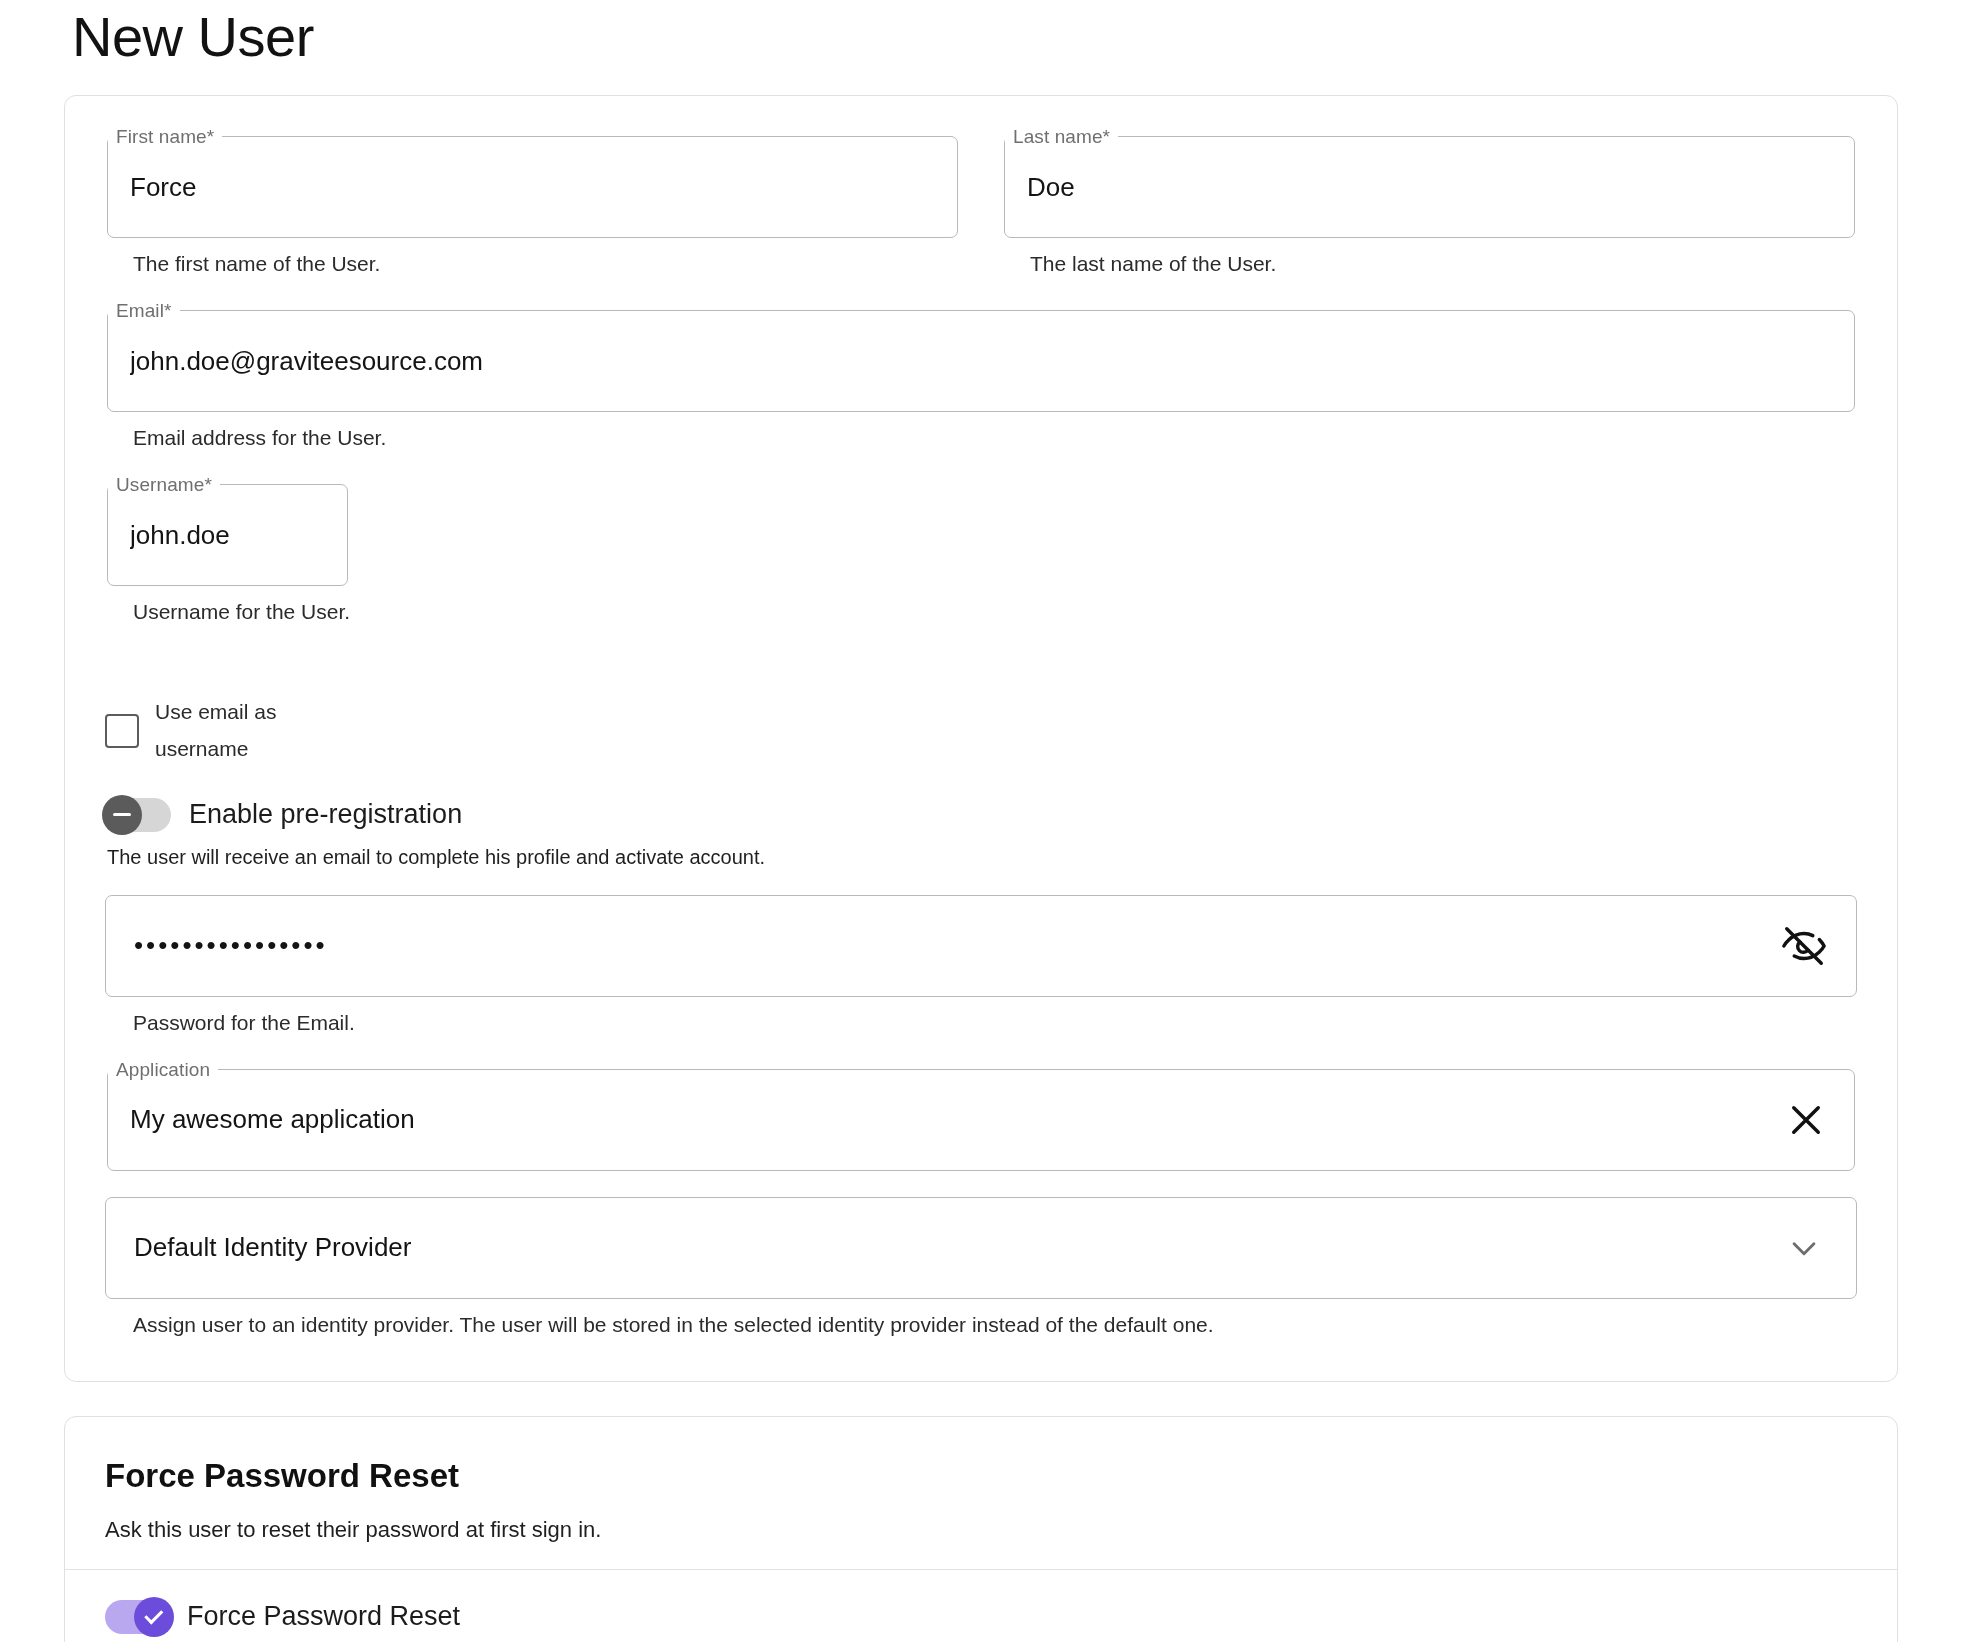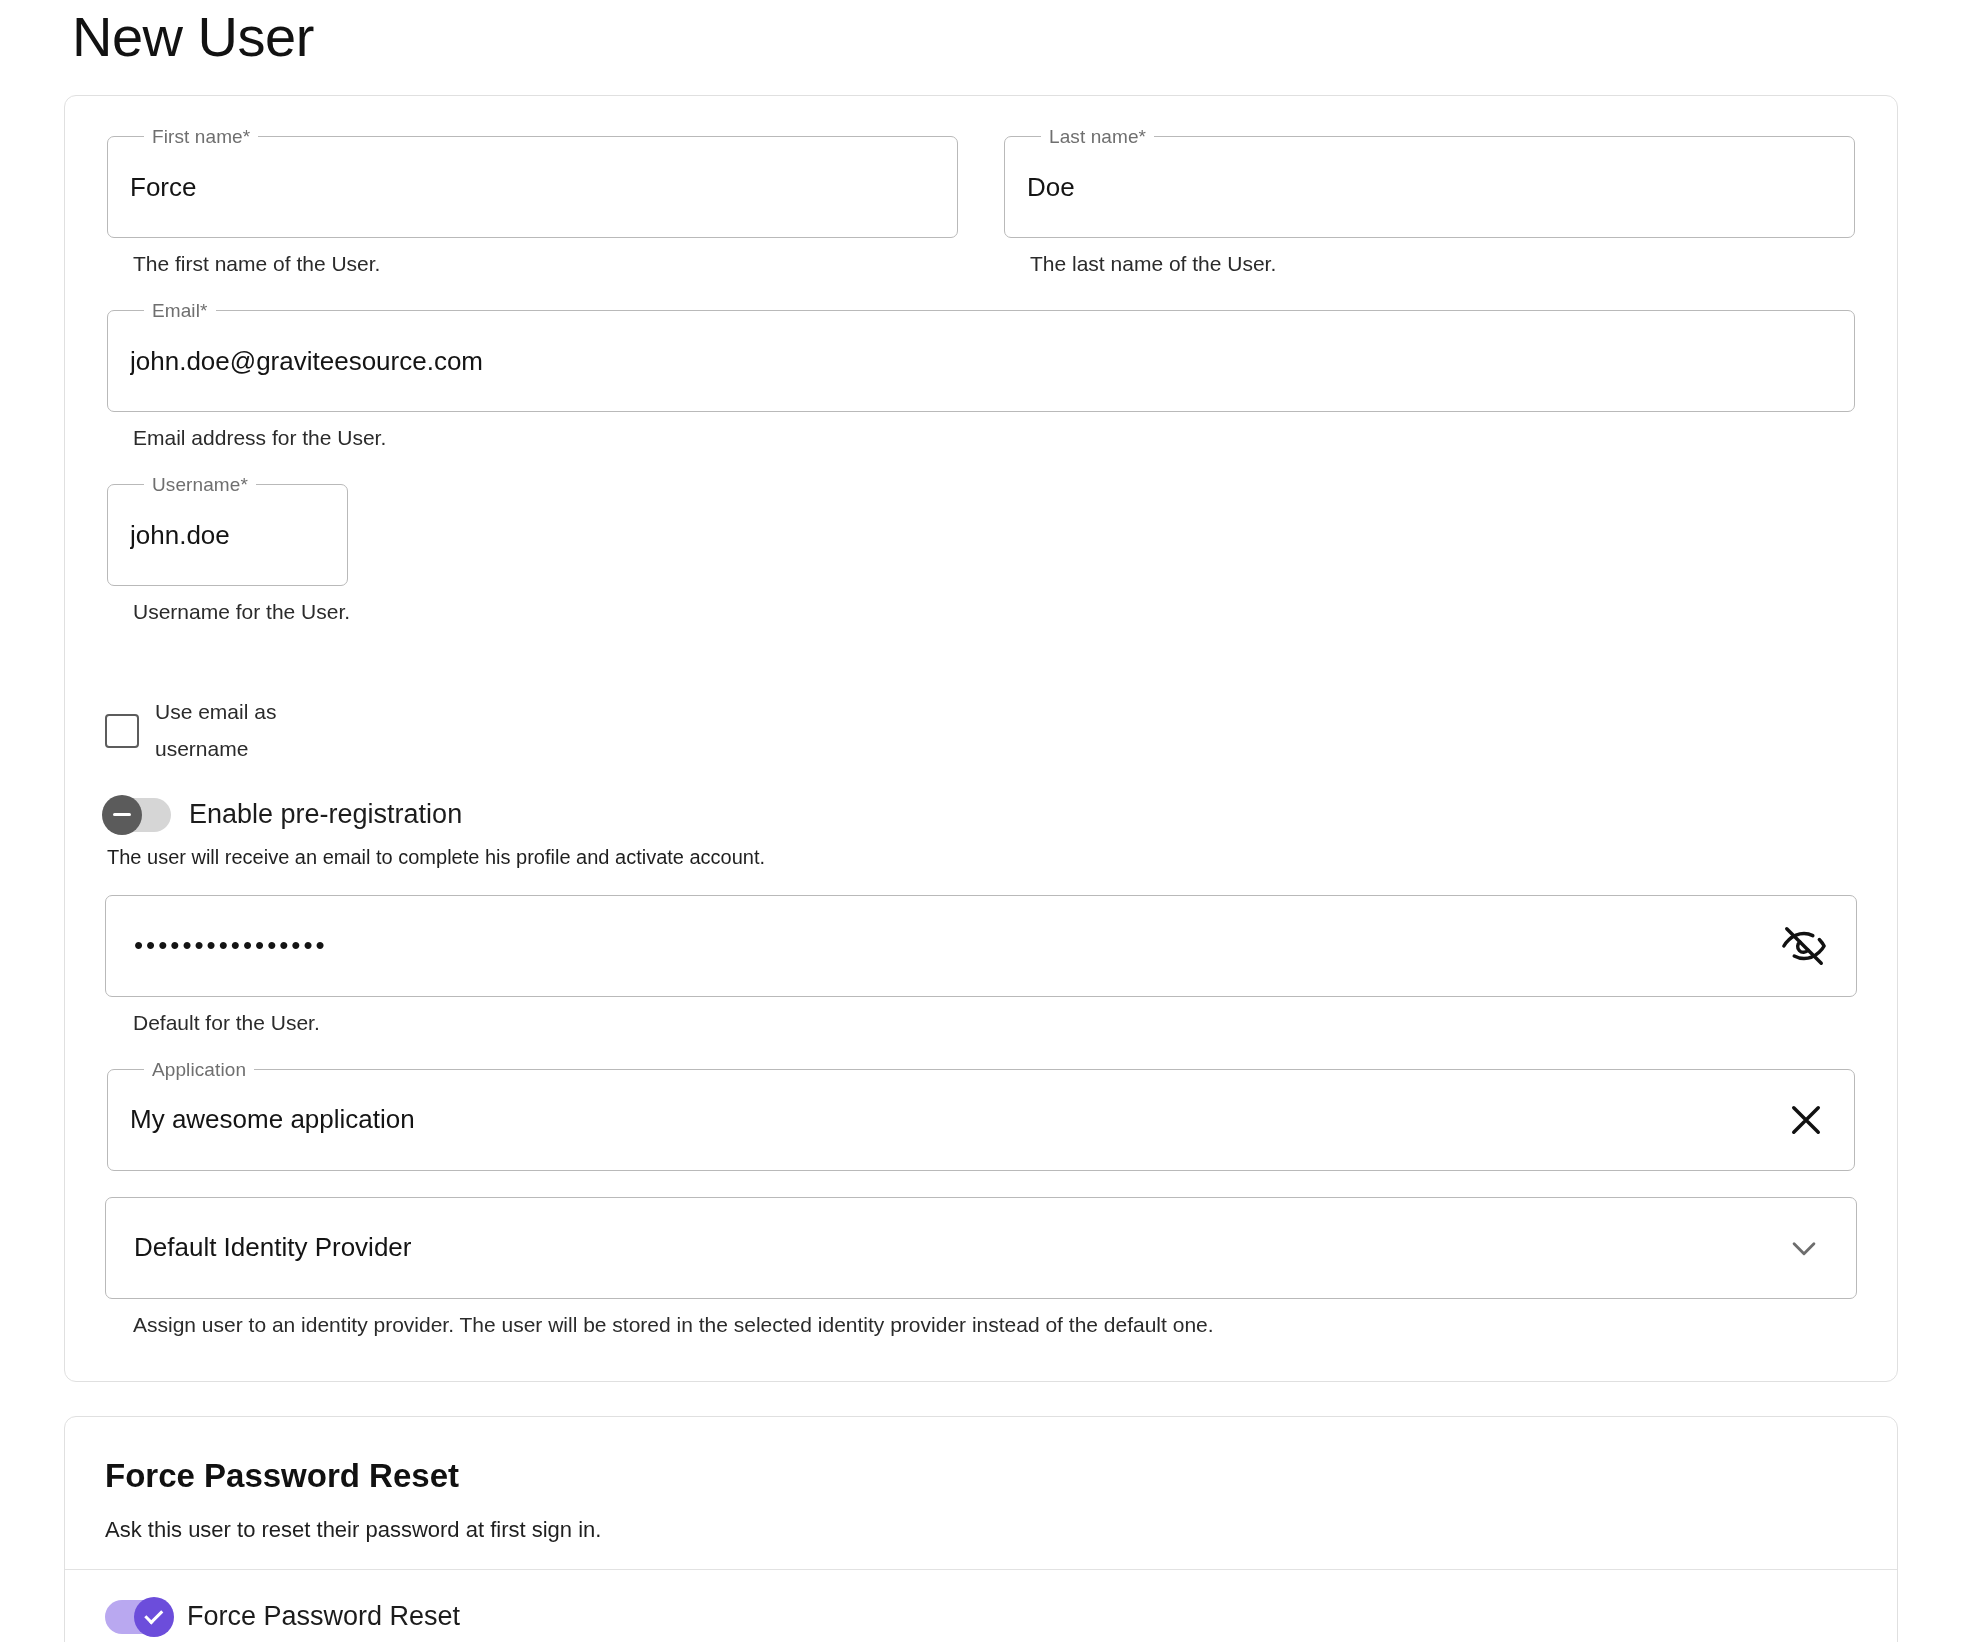--- a/index.html
+++ b/index.html
@@ -44,21 +44,21 @@
     border-radius: 7px;
     padding: 0 22px;
     height: 102px;
     display: flex;
     align-items: center;
     background: #fff;
   }
   .fieldset > legend {
     position: absolute;
     top: -11px;
-    left: 36px;
+    left: 0;
     background: #fff;
     padding: 0 8px;
     font-size: 19px;
     color: #6f6f6f;
     letter-spacing: 0.1px;
   }
   .fieldset .value {
     font-size: 26px;
     color: #141414;
     font-weight: 500;
@@ -307,21 +307,21 @@
           <div class="value dots">••••••••••••••••</div>
           <div class="icon-btn">
             <svg width="46" height="46" viewBox="0 0 24 24" fill="none" stroke="#111" stroke-width="1.8" stroke-linecap="round" stroke-linejoin="round">
               <path d="M1.5 12S5 5.5 12 5.5c1.8 0 3.3.45 4.6 1.1"></path>
               <path d="M20 8.6c1.5 1.6 2.5 3.4 2.5 3.4S19 18.5 12 18.5c-2 0-3.7-.55-5.1-1.3"></path>
               <path d="M9.9 9.9a3 3 0 1 0 4.2 4.2"></path>
               <path d="M3 3l18 18"></path>
             </svg>
           </div>
         </div>
-        <div class="hint">Default for the User.</div>
+        <div class="hint">Password for the Email.</div>
       </div>
 
       <div class="block">
         <fieldset class="fieldset">
           <legend>Application</legend>
           <div class="value">My awesome application</div>
           <div class="icon-btn">
             <svg width="42" height="42" viewBox="0 0 24 24" fill="none" stroke="#111" stroke-width="2" stroke-linecap="round">
               <path d="M5 5l14 14M19 5L5 19"></path>
             </svg>

